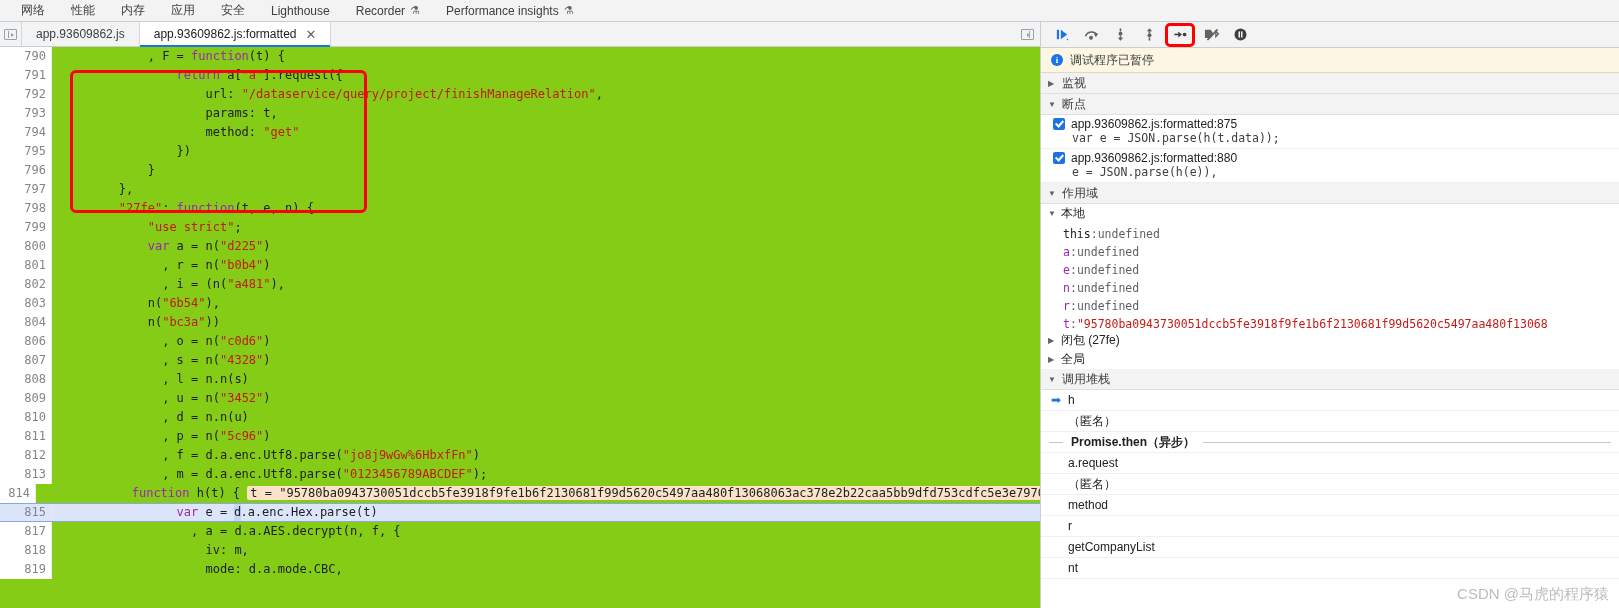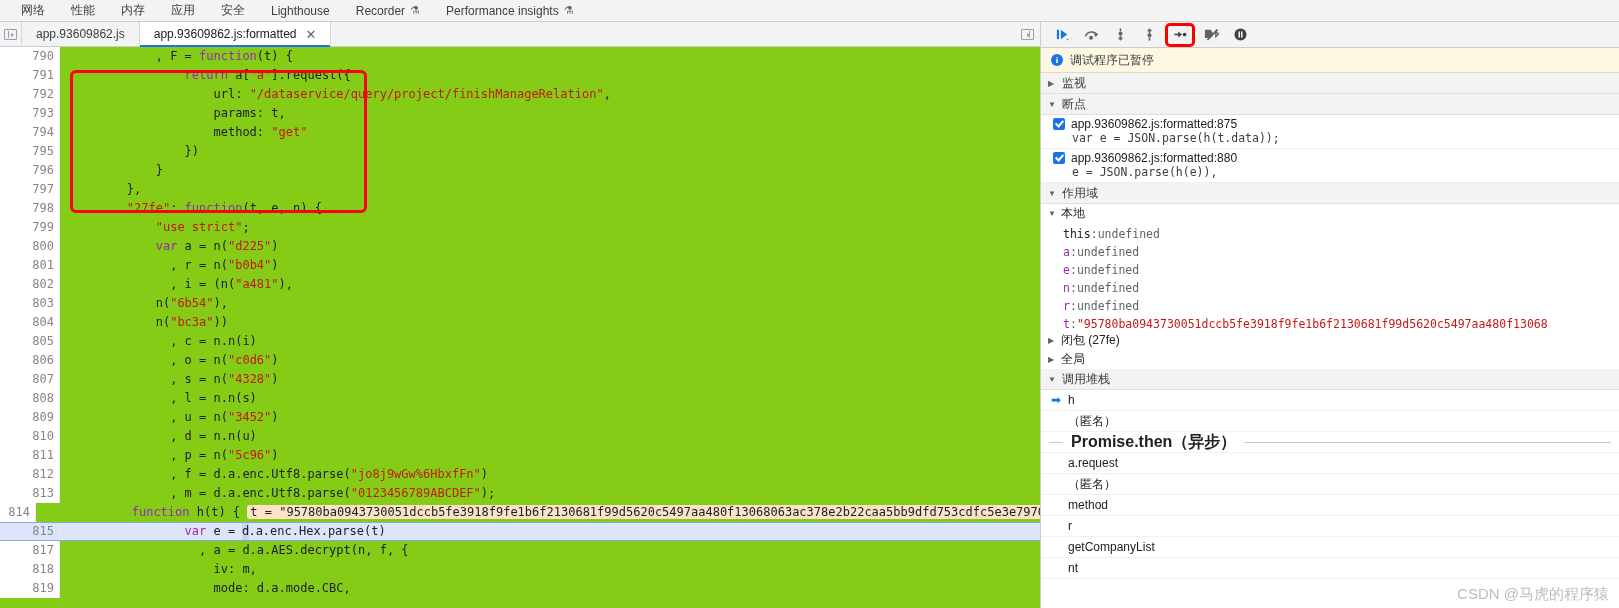--- a/index.html
+++ b/index.html
@@ -94,21 +94,21 @@
   .code-wrap {
     flex: 1; position: relative; overflow: hidden;
     font-family: "DejaVu Sans Mono", "Liberation Mono", monospace;
     font-size: 12px; line-height: 19px;
   }
   .code-scroll { position: relative; }
   .code-line {
     display: flex; height: 19px; align-items: stretch; position: relative; white-space: pre;
   }
   .ln {
-    width: 60px; min-width: 36px; text-align: right; padding-right: 5px;
+    width: 52px; min-width: 36px; text-align: right; padding-right: 5px;
     color: #80868b; background: #fff;
     border-right: 1px solid #e8eaed;
     user-select: none;
   }
   .code-text { padding-left: 9px; color: #202124; white-space: pre; }
   .code-line.current { background: #dce5f9; }
   .code-line.current .ln { background: #dce5f9; }
   .code-line.current::before {
     content:""; position:absolute; left:0; right:0; top:0; height:1px; background:#8aa7e0;
   }
@@ -218,21 +218,21 @@
     height: 21px; display: flex; align-items: center; gap: 6px;
     padding-left: 10px;
     border-bottom: 1px solid #f0f0f0;
     font-size: 12px; color: #202124;
   }
   .cs-arrow { color: #1a73e8; font-size: 12px; width: 11px; }
   .cs-spacer { width: 11px; display:inline-block; }
   .cs-async {
     display: flex; align-items: center; gap: 8px;
     height: 21px; padding: 0 8px;
-    font-size: 16px; font-weight: bold; color: #202124;
+    font-size: 12px; font-weight: bold; color: #202124;
     border-bottom: 1px solid #f0f0f0;
   }
   .cs-async .rule { flex: 1; height: 1px; background: #c8c8c8; }
   .cs-async .rule.short { flex: 0 0 14px; }
 
   .watermark {
     position: absolute; right: 10px; bottom: 4px;
     font-size: 15px; color: #b9bcc0;
     font-family: "Liberation Sans", sans-serif;
     pointer-events: none;
@@ -306,21 +306,20 @@
             <div class="code-line"><div class="ln">795</div><div class="code-text"><span class="tok-plain">                })</span></div></div>
             <div class="code-line"><div class="ln">796</div><div class="code-text"><span class="tok-plain">            }</span></div></div>
             <div class="code-line"><div class="ln">797</div><div class="code-text"><span class="tok-plain">        },</span></div></div>
             <div class="code-line"><div class="ln">798</div><div class="code-text"><span class="tok-plain">        </span><span class="tok-str">"27fe"</span><span class="tok-plain">: </span><span class="tok-kw">function</span><span class="tok-plain">(t, e, n) {</span></div></div>
             <div class="code-line"><div class="ln">799</div><div class="code-text"><span class="tok-plain">            </span><span class="tok-str">"use strict"</span><span class="tok-plain">;</span></div></div>
             <div class="code-line"><div class="ln">800</div><div class="code-text"><span class="tok-plain">            </span><span class="tok-kw">var</span><span class="tok-plain"> a = n(</span><span class="tok-str">"d225"</span><span class="tok-plain">)</span></div></div>
             <div class="code-line"><div class="ln">801</div><div class="code-text"><span class="tok-plain">              , r = n(</span><span class="tok-str">"b0b4"</span><span class="tok-plain">)</span></div></div>
             <div class="code-line"><div class="ln">802</div><div class="code-text"><span class="tok-plain">              , i = (n(</span><span class="tok-str">"a481"</span><span class="tok-plain">),</span></div></div>
             <div class="code-line"><div class="ln">803</div><div class="code-text"><span class="tok-plain">            n(</span><span class="tok-str">"6b54"</span><span class="tok-plain">),</span></div></div>
             <div class="code-line"><div class="ln">804</div><div class="code-text"><span class="tok-plain">            n(</span><span class="tok-str">"bc3a"</span><span class="tok-plain">))</span></div></div>
-            <div class="code-line"><div class="ln">805</div><div class="code-text"><span class="tok-plain">              , c = n.n(i)</span></div></div>
             <div class="code-line"><div class="ln">806</div><div class="code-text"><span class="tok-plain">              , o = n(</span><span class="tok-str">"c0d6"</span><span class="tok-plain">)</span></div></div>
             <div class="code-line"><div class="ln">807</div><div class="code-text"><span class="tok-plain">              , s = n(</span><span class="tok-str">"4328"</span><span class="tok-plain">)</span></div></div>
             <div class="code-line"><div class="ln">808</div><div class="code-text"><span class="tok-plain">              , l = n.n(s)</span></div></div>
             <div class="code-line"><div class="ln">809</div><div class="code-text"><span class="tok-plain">              , u = n(</span><span class="tok-str">"3452"</span><span class="tok-plain">)</span></div></div>
             <div class="code-line"><div class="ln">810</div><div class="code-text"><span class="tok-plain">              , d = n.n(u)</span></div></div>
             <div class="code-line"><div class="ln">811</div><div class="code-text"><span class="tok-plain">              , p = n(</span><span class="tok-str">"5c96"</span><span class="tok-plain">)</span></div></div>
             <div class="code-line"><div class="ln">812</div><div class="code-text"><span class="tok-plain">              , f = d.a.enc.Utf8.parse(</span><span class="tok-str">"jo8j9wGw%6HbxfFn"</span><span class="tok-plain">)</span></div></div>
             <div class="code-line"><div class="ln">813</div><div class="code-text"><span class="tok-plain">              , m = d.a.enc.Utf8.parse(</span><span class="tok-str">"0123456789ABCDEF"</span><span class="tok-plain">);</span></div></div>
             <div class="code-line"><div class="ln">814</div><div class="code-text"><span class="tok-plain">            </span><span class="tok-kw">function</span><span class="tok-plain"> h(t) { </span><span class="inline-eval">t = "95780ba0943730051dccb5fe3918f9fe1b6f2130681f99d5620c5497aa480f13068063ac378e2b22caa5bb9dfd753cdfc5e3e7970c1c42cd2a32</span></div></div>
             <div class="code-line current"><div class="ln">815</div><div class="code-text"><span class="tok-plain">                </span><span class="tok-kw">var</span><span class="tok-plain"> e = </span><span class="caret">d</span><span class="tok-plain">.a.enc.Hex.parse(t)</span></div></div>

